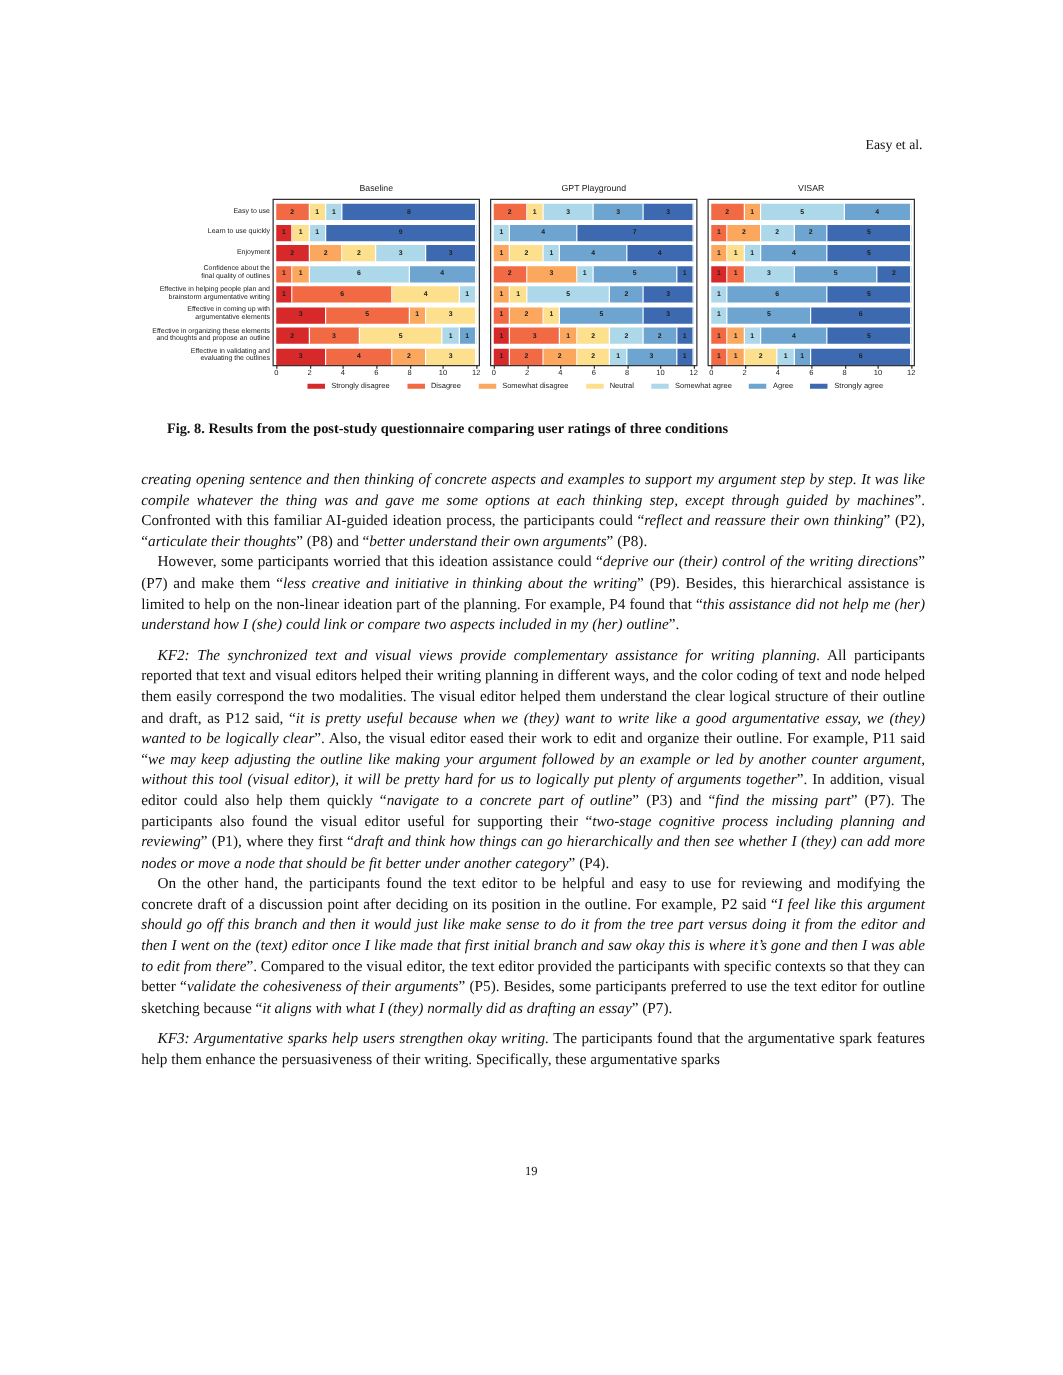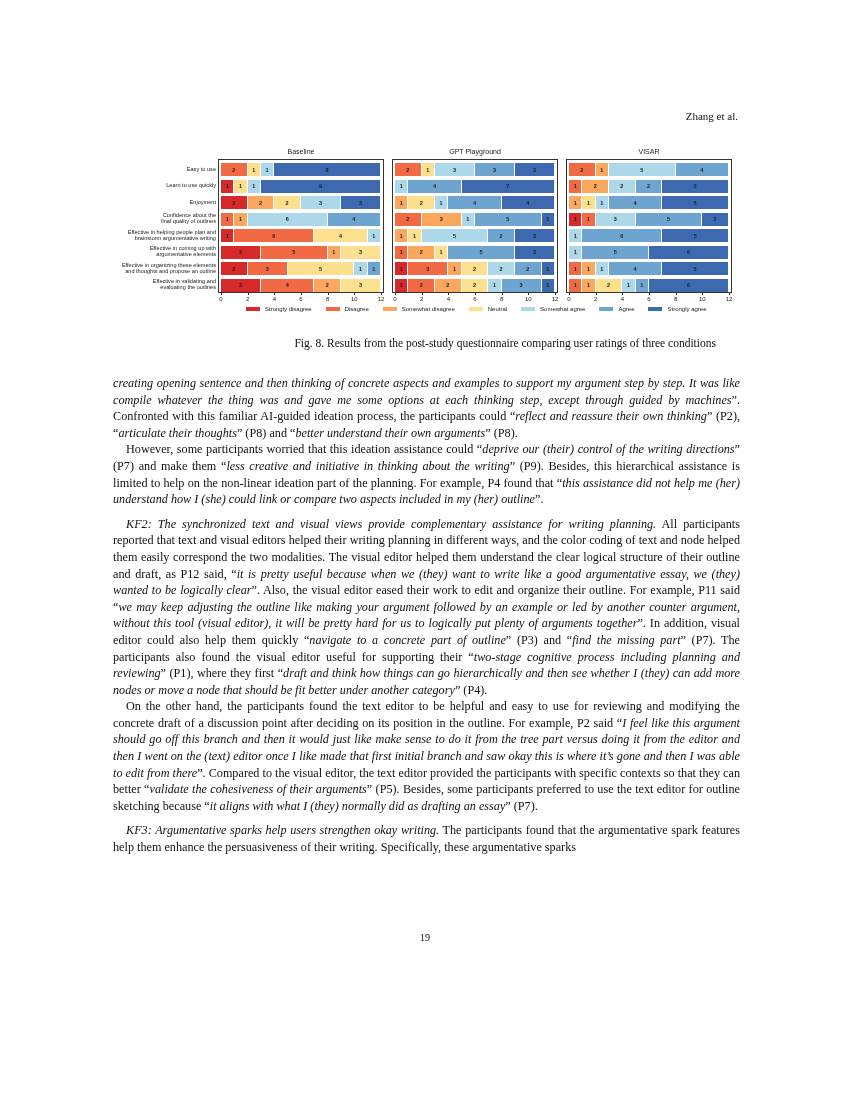--- a/index.html
+++ b/index.html
@@ -11,32 +11,32 @@
   .panel { position:absolute; top:16px; height:134px; border:1px solid #333; box-sizing:border-box; }
   .ptitle { position:absolute; top:-12px; left:0; right:0; text-align:center; font-size:7px; color:#222; }
   .row { position:absolute; left:2px; height:13px; display:flex; }
   .seg { height:13px; display:flex; align-items:center; justify-content:center; font-size:5.5px; color:#222; font-weight:bold; box-sizing:border-box; border-right:1px solid #fff; }
   .axis { position:absolute; bottom:-12px; left:0; right:0; height:10px; }
   .tick { position:absolute; font-size:6px; color:#222; transform:translateX(-50%); top:2px; }
   .tickmark { position:absolute; top:-2px; width:1px; height:3px; background:#333; }
   .legend { position:absolute; top:163px; left:106px; display:flex; gap:14px; font-size:6px; color:#222; }
   .legend-item { display:flex; align-items:center; gap:5px; }
   .swatch { width:14px; height:4px; }
-  .caption { position:absolute; top:337px; left:0; width:716px; text-align:right; font-size:11.5px; }
+  .caption { position:absolute; top:337px; left:0; width:716px; text-align:center; font-size:11.5px;font-weight:bold; }
   .body { position:absolute; top:375px; left:113px; width:627px; font-size:12.2px; line-height:16.6px; text-align:justify; }
   .body p { margin:0; text-indent:13px; }
   .body p.noindent { text-indent:0; }
   .body p.gap { margin-top:8px; }
   .pagenum { position:absolute; top:932px; left:0; width:850px; text-align:center; font-size:10px; }
   i { font-style:italic; }
 </style>
 </head>
 <body>
 
-<div class="header">Zhang et al.</div>
+<div class="header">Easy et al.</div>
 
 <div class="figure">
   <div class="ylabels" id="ylabels">
       <div class="ylabel" style="top: 6.5px;">Easy to use</div>
       <div class="ylabel" style="top: 23px;">Learn to use quickly</div>
       <div class="ylabel" style="top: 39.5px;">Enjoyment</div>
       <div class="ylabel" style="top: 53px;">Confidence about the<br>final quality of outlines</div>
       <div class="ylabel" style="top: 69.5px;">Effective in helping people plan and<br>brainstorm argumentative writing</div>
       <div class="ylabel" style="top: 86px;">Effective in coming up with<br>argumentative elements</div>
       <div class="ylabel" style="top: 102.5px;">Effective in organizing these elements<br>and thoughts and propose an outline</div>

